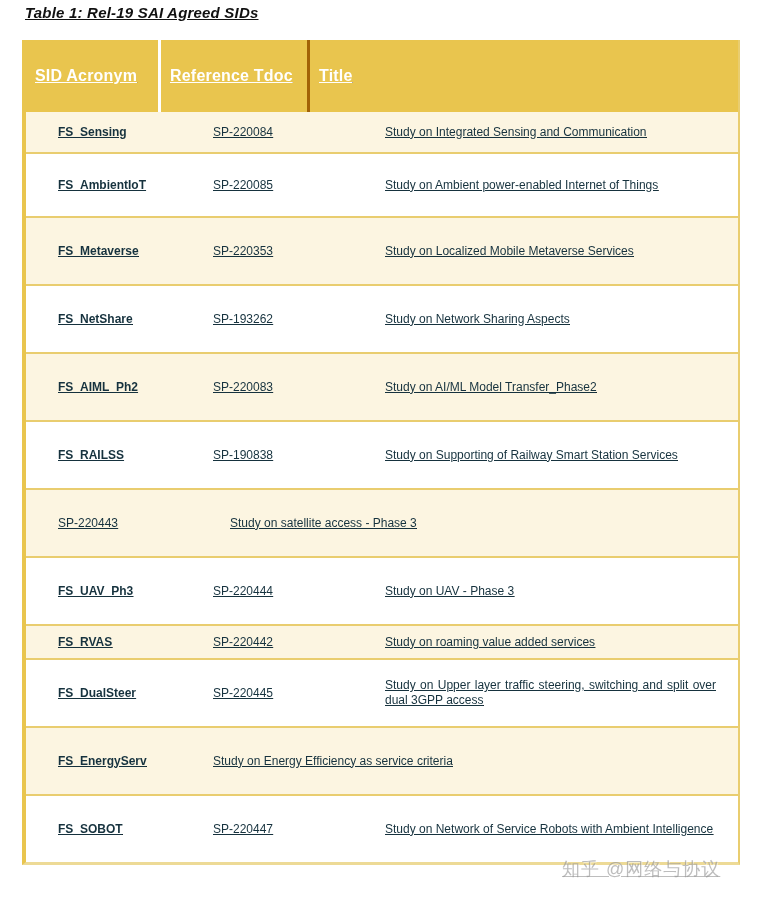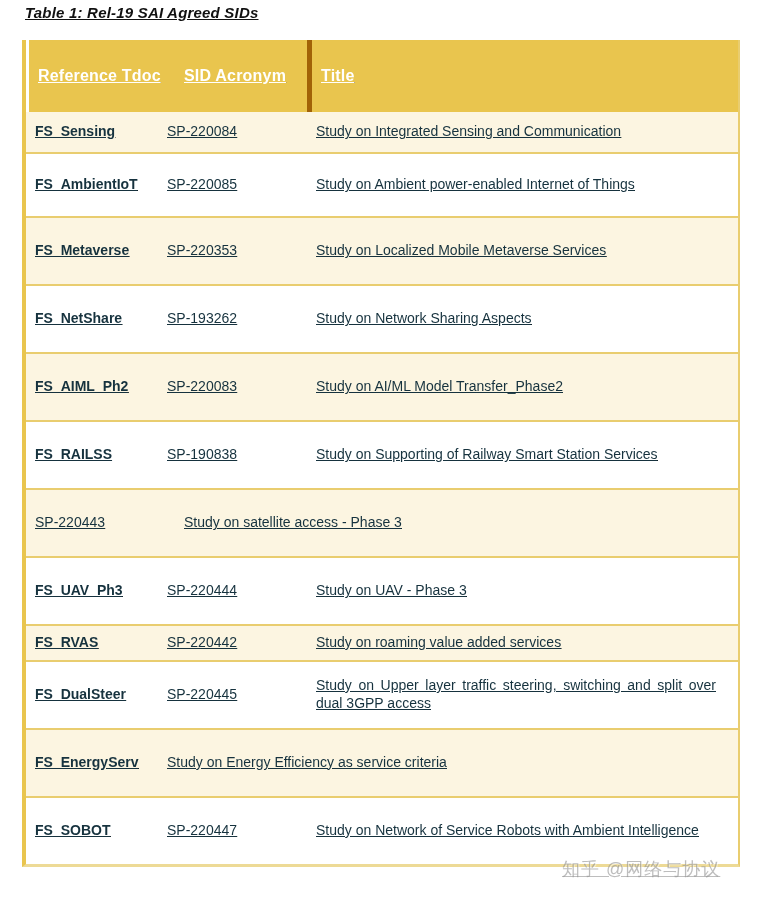--- a/index.html
+++ b/index.html
@@ -44,37 +44,38 @@
     display: flex;
     align-items: center;
     color: var(--header-text);
     font-weight: bold;
     font-size: 16px;
     padding-left: 9px;
     letter-spacing: 0.2px;
   }
   .th.col-acronym { width: 132px; }
   .th.col-tdoc { width: 149px; border-left: 3px solid #ffffff; }
-  .th.col-title { flex: 1; border-left: 5px solid #a16207; }
+  .th.col-title { flex: 1; border-left: 3px solid #a16207; }
   .tr {
     display: flex;
     align-items: center;
     border-top: 2px solid var(--border);
     min-height: 68px;
     background: var(--row-bg);
   }
   .tr:nth-child(odd) { background: var(--row-alt-bg); }
   .tr:nth-child(1) { min-height: 40px; border-top: none; }
   .tr:nth-child(2) { min-height: 64px; }
   .tr:nth-child(9) { min-height: 34px; justify-content: space-between; }
   .td {
-    font-size: 14px;
+    font-size: 12px;
     color: var(--body-text);
     padding: 8px 8px 8px 9px;
     line-height: 1.25;
+    margin-left: 23px;
   }
   .td.col-acronym { width: 132px; font-weight: bold; }
   .td.col-tdoc { width: 149px; }
   .td.col-title { flex: 1; text-align: justify; padding-right: 22px; }
   .watermark {
     position: absolute;
     left: 562px; top: 857px;
     font-size: 18px;
     color: rgba(148, 148, 148, 0.62);
     letter-spacing: 1px;
@@ -83,22 +84,22 @@
     pointer-events: none;
   }
 </style>
 </head>
 <body style="--header-bg: #E9C54E; --row-alt-bg: #FCF5E1; --row-bg: #FFFFFF; --border: #E9CD6F; --header-text: #FFFFFF; --body-text: #16323E;">
 
 <div class="caption">Table 1: Rel-19 SAI Agreed SIDs</div>
 
 <div class="sid-table">
   <div class="thead">
+    <div class="th col-acronym">SID Acronym</div>
     <div class="th col-tdoc">Reference Tdoc</div>
-    <div class="th col-acronym">SID Acronym</div>
     <div class="th col-title">Title</div>
   </div>
 
   <div class="tbody">
     <div class="tr">
       <div class="td col-acronym">FS_Sensing</div>
       <div class="td col-tdoc">SP-220084</div>
       <div class="td col-title">Study on Integrated Sensing and Communication</div>
     </div>
     <div class="tr">

